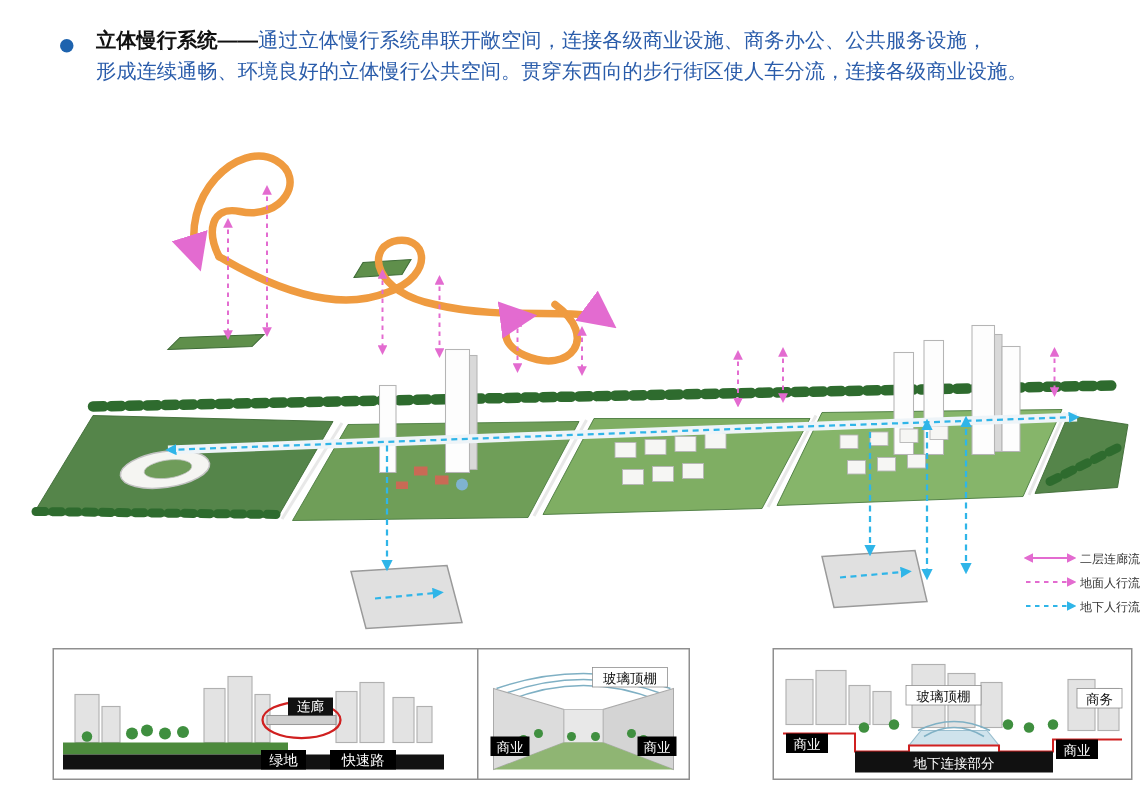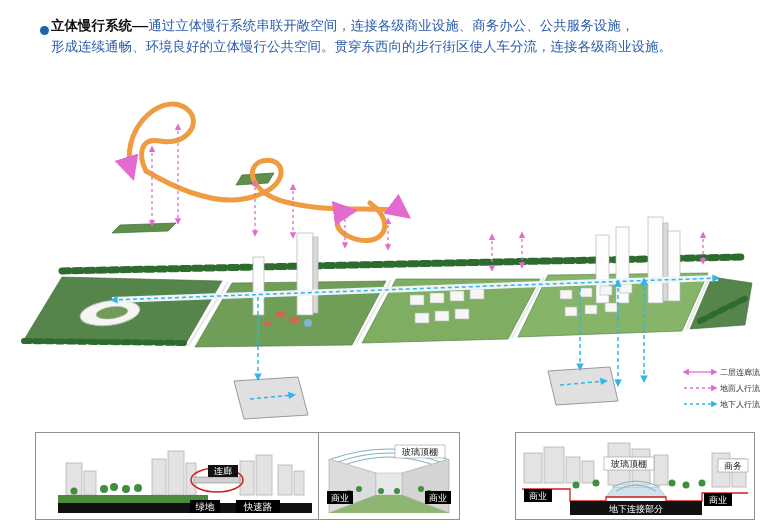--- a/index.html
+++ b/index.html
@@ -1,26 +1,26 @@
 <!DOCTYPE html>
 <html><head>
 <meta charset="utf-8">
 <style>
   html,body{margin:0;padding:0;background:#fff;}
   .slide{position:relative;width:760px;height:532px;background:#fff;overflow:hidden;
          font-family:"Liberation Sans",sans-serif;}
   svg text{font-family:"Liberation Sans",sans-serif;}
   .header{position:absolute;left:38px;top:16px;width:702px;}
   .bullet{position:absolute;left:2px;top:10px;width:9px;height:9px;border-radius:50%;background:#1e63ae;}
-  .header-text{margin-left:13px;font-size:13.5px;line-height:21px;font-family:Liberation Mono, monospace;}
+  .header-text{margin-left:26px;font-size:13.5px;line-height:21px;}
   .slide-title{font-weight:bold;color:#111;}
   .desc{color:#2a5caa;}
   .main-svg{position:absolute;left:0;top:85px;}
   .inset{position:absolute;top:432px;height:88px;border:1px solid #8f8f8f;background:#fff;box-sizing:border-box;}
-  .inset-left{left:35px;width:296px;padding-left:16px;}
+  .inset-left{left:35px;width:296px;}
   .inset-mid{left:318px;width:142px;}
   .inset-right{left:515px;width:240px;}
 </style>
 </head>
 <body>
 
 <div class="slide">
 
   <div class="header">
     <div class="bullet"></div>

